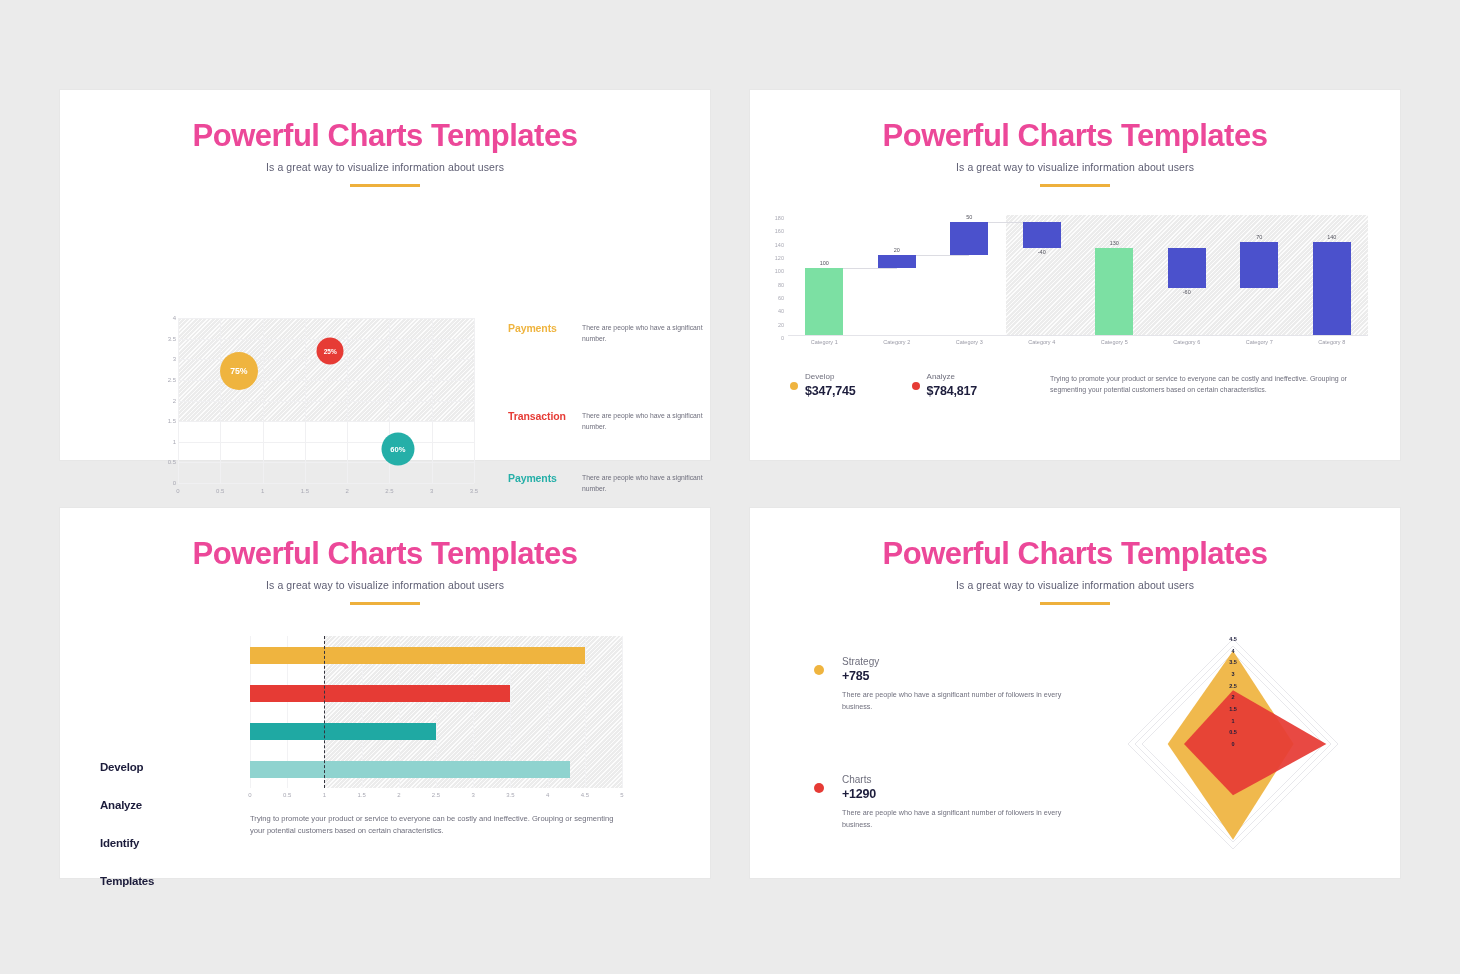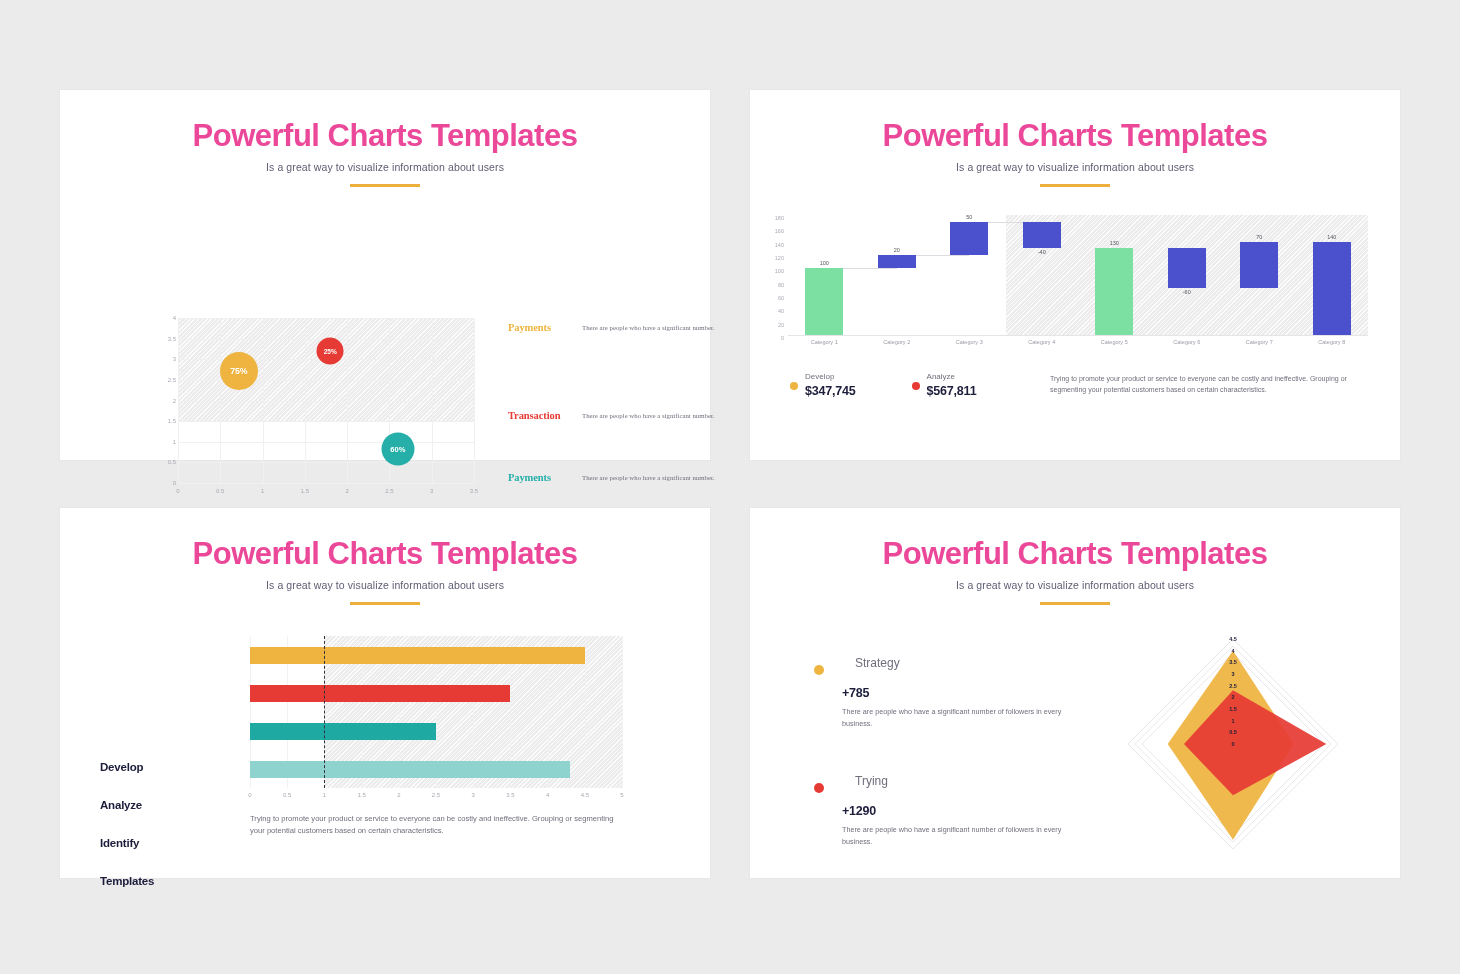--- a/index.html
+++ b/index.html
@@ -77,21 +77,21 @@
   .bubble {
     position: absolute;
     border-radius: 50%;
     display: flex; align-items: center; justify-content: center;
     color: #fff; font-weight: 700;
     transform: translate(-50%, 50%);
   }
   .legend-col {
     position: absolute; left: 448px; top: 232px; width: 200px;
   }
-  .legend-row { position: absolute; left: 0; width: 210px; display: flex; font-family: Liberation Serif, serif; }
+  .legend-row { position: absolute; left: 0; width: 210px; display: flex; }
   .legend-name {
     width: 74px; flex: none;
     font-size: 10.5px; font-weight: 700; letter-spacing: -0.1px;
   }
   .legend-desc { font-size: 6.8px; color: #6f6f7d; line-height: 1.55; padding-top: 1px; }
 
   
   .wf-wrap { position: absolute; left: 0; top: 125px; width: 650px; height: 140px; }
   .wf-plot { position: absolute; left: 38px; top: 0; width: 580px; height: 120px; }
   .wf-yaxis { position: absolute; left: 12px; top: 0; width: 22px; height: 120px; }
@@ -151,22 +151,22 @@
   }
   .hb-note {
     position: absolute; left: 190px; top: 305px; width: 380px;
     font-size: 7.6px; color: #6f6f7d; line-height: 1.6;
   }
 
   
   .rd-legend { position: absolute; left: 56px; top: 148px; width: 270px; }
   .rd-item { position: absolute; left: 0; width: 270px; padding-left: 36px; }
   .rd-dot { position: absolute; left: 8px; top: 9px; width: 10px; height: 10px; border-radius: 50%; }
-  .rd-name { font-size: 12px; color: #6f6f7d; margin-left: 13px; }
-  .rd-val { font-size: 12.5px; font-weight: 700; color: #1d1d3c; margin-top: 16px; letter-spacing: -0.2px; }
+  .rd-name { font-size: 10px; color: #6f6f7d; }
+  .rd-val { font-size: 12.5px; font-weight: 700; color: #1d1d3c; margin-top: 2px; letter-spacing: -0.2px; }
   .rd-desc { font-size: 7.2px; color: #6f6f7d; line-height: 1.6; margin-top: 6px; }
   .rd-chart { position: absolute; left: 358px; top: 118px; width: 250px; height: 230px; }
   .rd-ticks { position: absolute; left: 0; top: 0; width: 250px; height: 230px; pointer-events: none; }
   .rd-ticks span {
     position: absolute; transform: translate(-50%, -50%);
     font-size: 5.5px; font-weight: 700; color: #1d1d3c;
   }
 </style>
 </head>
 <body>
@@ -303,21 +303,21 @@
           <span class="wf-dot" style="background: rgb(239, 180, 63);"></span>
           <div>
             <div class="wf-lname">Develop</div>
             <div class="wf-lval">$347,745</div>
           </div>
         </div>
         <div class="wf-li">
           <span class="wf-dot" style="background: rgb(230, 59, 53);"></span>
           <div>
             <div class="wf-lname">Analyze</div>
-            <div class="wf-lval">$567,811</div>
+            <div class="wf-lval">$784,817</div>
           </div>
         </div>
       </div>
     <p class="wf-note">Trying to promote your product or service to everyone can be costly and ineffective. Grouping or segmenting your potential customers based on certain characteristics.</p>
   </section>
 
   <section class="slide">
     <div class="slide-head">
       <h1 class="slide-title">Powerful Charts Templates</h1>
       <p class="slide-sub">Is a great way to visualize information about users</p>
@@ -375,21 +375,21 @@
 
     <div class="rd-legend" id="s4-legend">
         <div class="rd-item" style="top: 0px;">
           <span class="rd-dot" style="background: rgb(239, 180, 63);"></span>
           <div class="rd-name">Strategy</div>
           <div class="rd-val">+785</div>
           <div class="rd-desc">There are people who have a significant number of followers in every business.</div>
         </div>
         <div class="rd-item" style="top: 118px;">
           <span class="rd-dot" style="background: rgb(230, 59, 53);"></span>
-          <div class="rd-name">Trying</div>
+          <div class="rd-name">Charts</div>
           <div class="rd-val">+1290</div>
           <div class="rd-desc">There are people who have a significant number of followers in every business.</div>
         </div>
       </div>
 
     <div class="rd-chart">
       <svg width="250" height="230" viewBox="0 0 250 230" id="rd-svg">
           <polygon points="125,13 230,118 125,223 20,118.00000000000001" fill="none" stroke="#e8e8ec" stroke-width="1"></polygon>
           <polygon points="125,20 223,118 125,216 27,118.00000000000001" fill="none" stroke="#e8e8ec" stroke-width="1"></polygon>
           <polygon points="125,27 216,118 125,209 34,118.00000000000001" fill="none" stroke="#e8e8ec" stroke-width="1"></polygon>

